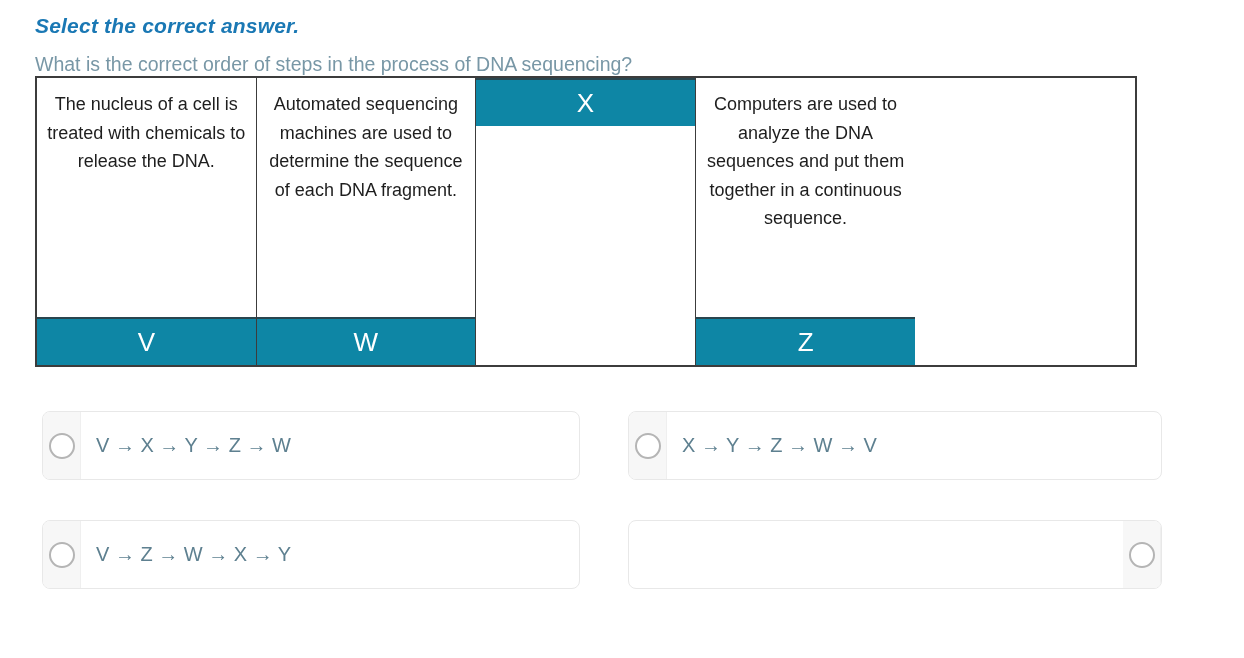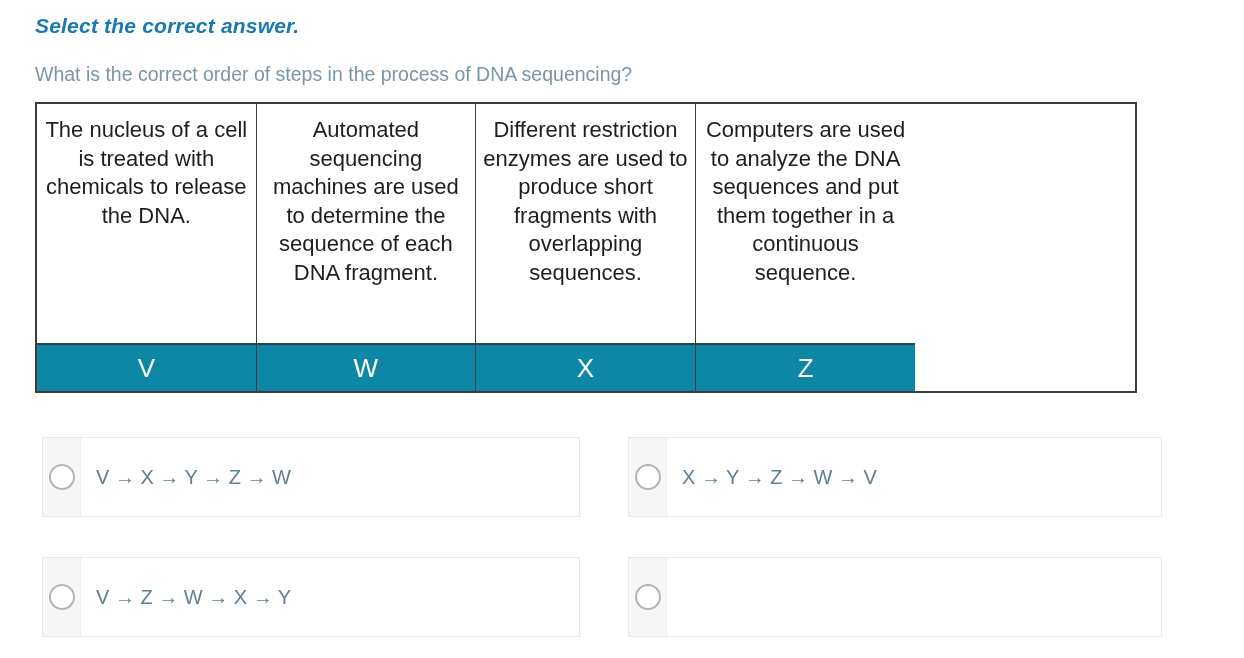--- a/index.html
+++ b/index.html
@@ -10,47 +10,46 @@
     overflow: hidden;
   }
   .page { padding: 14px 0 0 35px; }
 
   .instruction {
     font-size: 21px;
     font-weight: bold;
     font-style: italic;
     color: #1a78b4;
     letter-spacing: 0.2px;
-    margin-bottom: 25px;
+    margin-bottom: 15px;
   }
   .question {
     font-size: 19.5px;
     color: #7897a6;
-    margin-bottom: 16px;
   }
 
   
   .seq-table {
     display: flex;
     width: 1102px;
     border: 2px solid #3c3c3c;
     background: #ffffff;
   }
   .seq-col {
     width: 20%;
     display: flex;
     flex-direction: column;
     border-right: 1px solid #3c3c3c;
   }
   .seq-col:last-child { border-right: none; }
   .seq-desc {
     height: 239px;
     padding: 12px 6px 0 6px;
     text-align: center;
-    font-size: 22px;
+    font-size: 18px;
     line-height: 28.5px;
     color: #1e1e1e;
     background: #ffffff;
   }
   .seq-letter {
     height: 48px;
     background: #0e86a5;
     border-top: 2px solid #29454e;
     color: #ffffff;
     font-size: 26px;
@@ -62,26 +61,27 @@
   
   .options {
     display: grid;
     grid-template-columns: 538px 534px;
     column-gap: 48px;
     row-gap: 40px;
     margin: 44px 0 0 7px;
   }
   .option {
     display: flex;
-    height: 80px;
+    height: 69px;
     border: 1px solid #e8e8e8;
-    border-radius: 0;
+    border-radius: 8px;
     overflow: hidden;
     background: #ffffff;
     cursor: pointer;
+    justify-content: flex-end;
   }
   .option-radio-cell {
     width: 38px;
     background: #f7f7f7;
     border-right: 1px solid #efefef;
     display: flex;
     align-items: center;
     justify-content: center;
     flex-shrink: 0;
   }
@@ -112,21 +112,20 @@
   <div class="seq-table">
     <div class="seq-col">
       <div class="seq-desc">The nucleus of a cell is treated with chemicals to release the DNA.</div>
       <div class="seq-letter">V</div>
     </div>
     <div class="seq-col">
       <div class="seq-desc">Automated sequencing machines are used to determine the sequence of each DNA fragment.</div>
       <div class="seq-letter">W</div>
     </div>
     <div class="seq-col">
-      <div class="seq-desc">Different restriction enzymes are used to produce short fragments with overlapping sequences.</div>
       <div class="seq-letter">X</div>
     </div>
     <div class="seq-col">
       <div class="seq-desc">Computers are used to analyze the DNA sequences and put them together in a continuous sequence.</div>
       <div class="seq-letter">Z</div>
     </div>
   </div>
 
   <div class="options">
 

